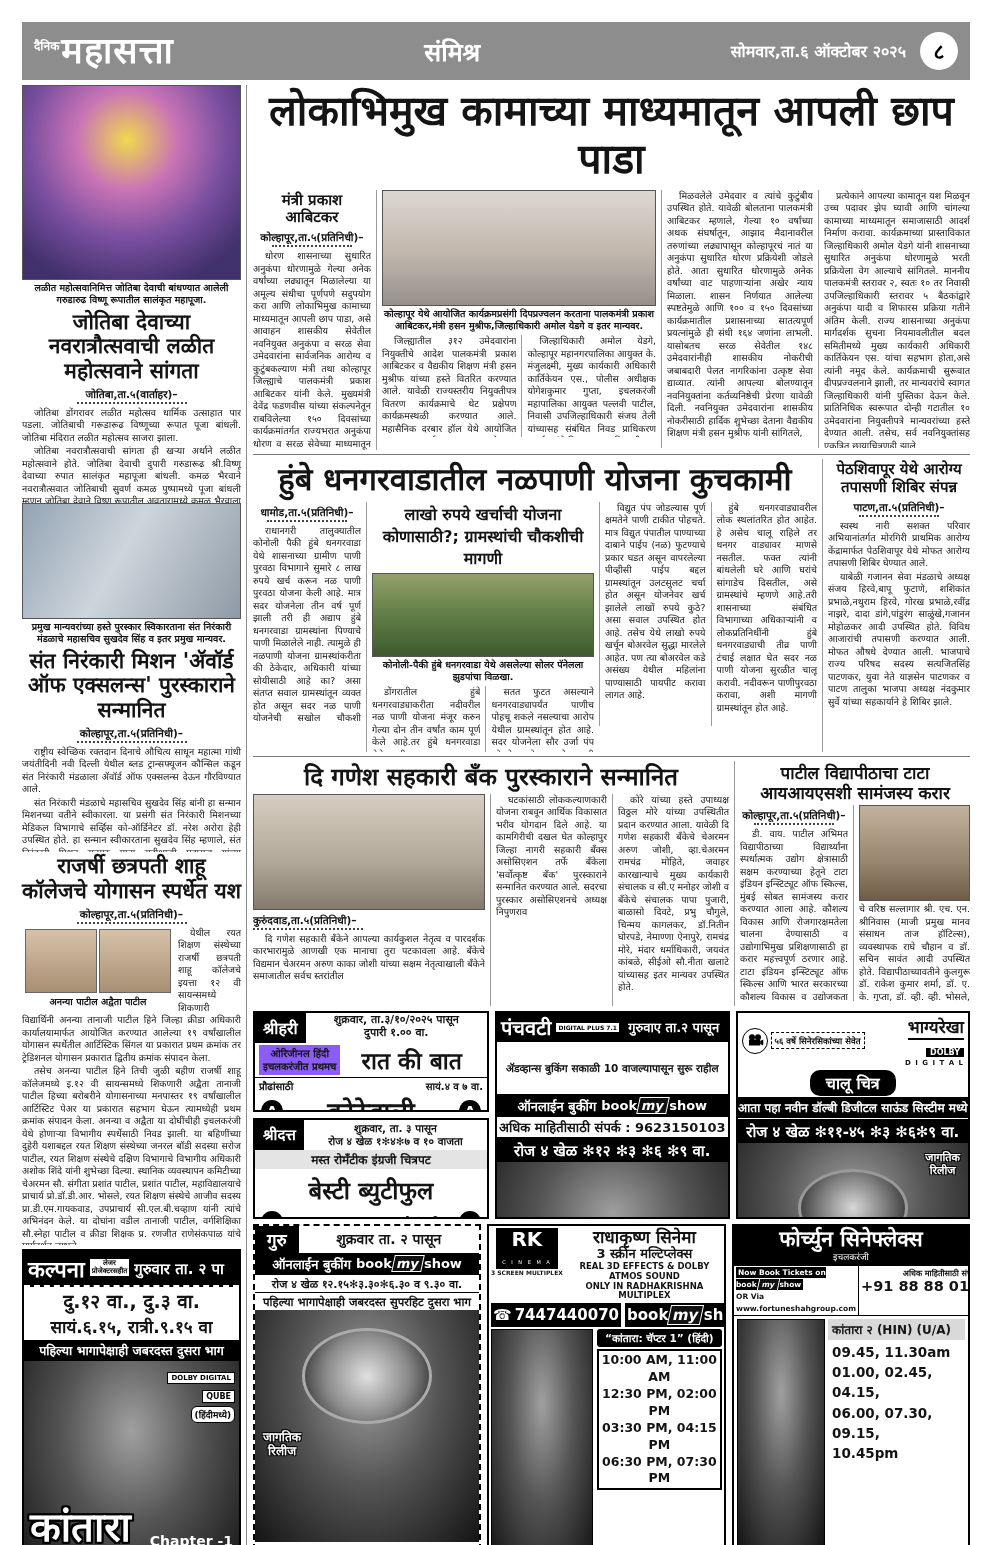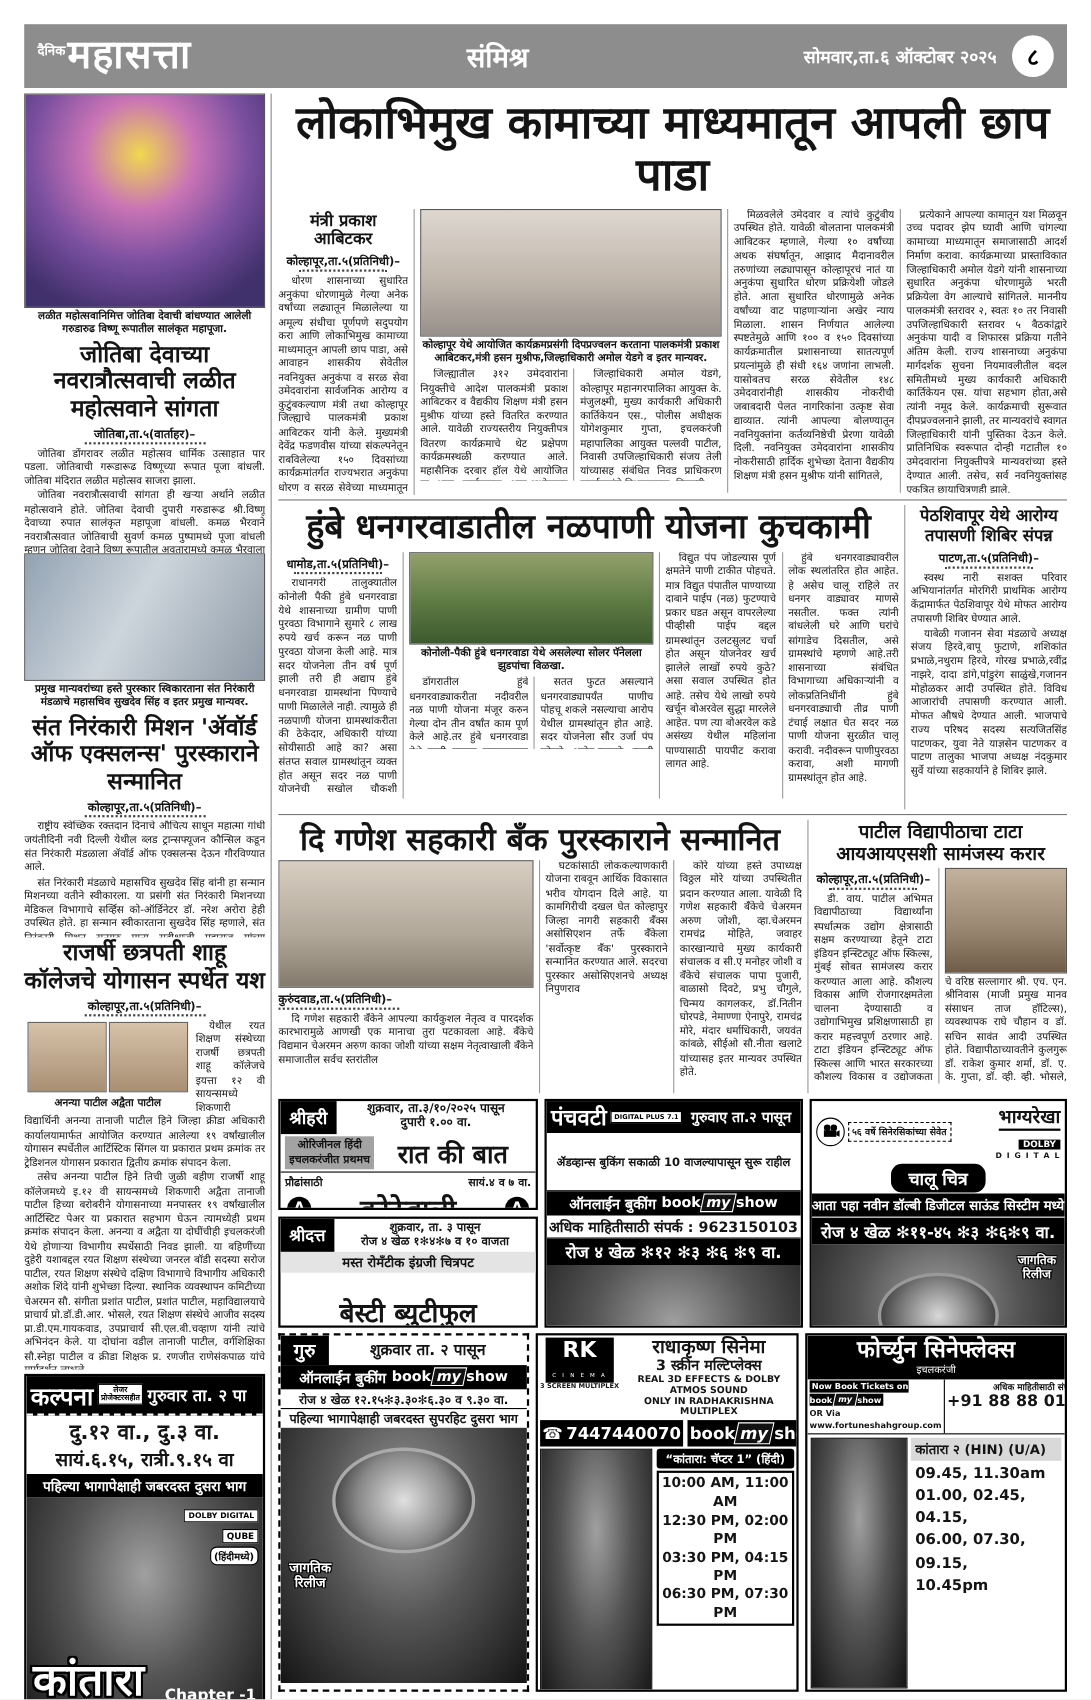--- a/index.html
+++ b/index.html
@@ -187,20 +187,21 @@
           <h1 class="hl h-l">हुंबे धनगरवाडातील नळपाणी योजना कुचकामी</h1>
           <div class="cols">
             <div style="width:108px;flex:none">
               <div class="dl">धामोड,ता.५(प्रतिनिधी)–</div>
               <div class="dots" style="width:80px"></div>
               <div class="bt" style="height:196px">
                   <p>राधानगरी तालुक्यातील कोनोली पैकी हुंबे धनगरवाडा येथे शासनाच्या ग्रामीण पाणी पुरवठा विभागाने सुमारे ८ लाख रुपये खर्च करून नळ पाणी पुरवठा योजना केली आहे. मात्र सदर योजनेला तीन वर्ष पूर्ण झाली तरी ही अद्याप हुंबे धनगरवाडा ग्रामस्थांना पिण्याचे पाणी मिळालेले नाही. त्यामुळे ही नळपाणी योजना ग्रामस्थांकरीता की ठेकेदार, अधिकारी यांच्या सोयीसाठी आहे का? असा संतप्त सवाल ग्रामस्थांतून व्यक्त होत असून सदर नळ पाणी योजनेची सखोल चौकशी करावी, अशी मागणी होत आहे. कोनोली ग्रुप ग्रामपंचायत मधील सर्व वाड्यावस्त्यांसह</p>
                 </div>
             </div>
             <div class="vr" style="width:228px;flex:none">
+              <div class="subhead">लाखो रुपये खर्चाची योजना कोणासाठी?; ग्रामस्थांची चौकशीची मागणी</div>
               <div class="photo ph-solar"></div>
               <div class="cap">कोनोली-पैकी हुंबे धनगरवाडा येथे असलेल्या सोलर पॅनेलला झुडपांचा विळखा.</div>
               <div class="cols">
                 <div class="bt" style="width:50%;height:66px">
                     <p>डोंगरातील हुंबे धनगरवाड्याकरीता नदीवरील नळ पाणी योजना मंजूर करुन गेल्या दोन तीन वर्षांत काम पूर्ण केले आहे.तर हुंबे धनगरवाडा येथे पाणी पुरवठा करण्याबाबत एकवेळ योजनेची चाचणी घेण्यात आली.मात्र योजनेला जोडलेले पीव्हीसी नळ</p>
                   </div>
                 <div class="bt vr" style="width:50%;height:66px">
                     <p>सतत फुटत असल्याने धनगरवाड्यापर्यंत पाणीच पोहचू शकले नसल्याचा आरोप येथील ग्रामस्थांतून होत आहे. सदर योजनेला सौर उर्जा पंप जोडले आहेत.त्यामुळे त्याची क्षमता कमी पडत आहे. तसेच वीजेवरील</p>
                   </div>
               </div>
@@ -221,21 +222,21 @@
             <p>स्वस्थ नारी सशक्त परिवार अभियानांतर्गत मोरगिरी प्राथमिक आरोग्य केंद्रामार्फत पेठशिवापूर येथे मोफत आरोग्य तपासणी शिबिर घेण्यात आले.</p>
             <p>याबेळी गजानन सेवा मंडळाचे अध्यक्ष संजय हिरवे,बापू फुटाणे, शशिकांत प्रभाळे,नथुराम हिरवे, गोरख प्रभाळे,रवींद्र नाझरे, दादा डांगे,पांडुरंग साळुंखे,गजानन मोहोळकर आदी उपस्थित होते. विविध आजारांची तपासणी करण्यात आली. मोफत औषधे देण्यात आली. भाजपाचे राज्य परिषद सदस्य सत्यजितसिंह पाटणकर, युवा नेते याज्ञसेन पाटणकर व पाटण तालुका भाजपा अध्यक्ष नंदकुमार सुर्वे यांच्या सहकार्याने हे शिबिर झाले.</p>
           </div>
         </div>
       </section>
 
       <div class="rule"></div>
 
       <section class="sec s3wrap">
         <div style="flex:1;min-width:0">
-          <h2 class="hl" style="font-size:28px">दि गणेश सहकारी बँक पुरस्काराने सन्मानित</h2>
+          <h2 class="hl" style="font-size:24px">दि गणेश सहकारी बँक पुरस्काराने सन्मानित</h2>
           <div class="cols">
             <div style="width:232px;flex:none">
               <div class="photo ph-group"></div>
               <div class="dl" style="text-align:left">कुरुंदवाड,ता.५(प्रतिनिधी)–</div>
               <div class="dots" style="margin:0 0 3px"></div>
               <div class="bt" style="height:70px">
                   <p>दि गणेश सहकारी बँकेने आपल्या कार्यकुशल नेतृत्व व पारदर्शक कारभारामुळे आणखी एक मानाचा तुरा पटकावला आहे. बँकेचे विद्यमान चेअरमन अरुण काका जोशी यांच्या सक्षम नेतृत्वाखाली बँकेने समाजातील सर्वच स्तरांतील</p>
                 </div>
             </div>
             <div class="bt vr" style="flex:1;height:212px">
@@ -272,21 +273,21 @@
 
           <div class="adbox" style="flex:1">
             <div style="display:flex;align-items:stretch">
               <span class="blk" style="font-size:16px;font-weight:bold;padding:4px 8px">श्रीहरी</span>
               <span style="flex:1;text-align:center;font-weight:bold;font-size:11px;line-height:1.25;padding:0">
                 <span>शुक्रवार, ता.३/१०/२०२५ पासून</span><br>
                 <span>दुपारी १.०० वा.</span>
               </span>
             </div>
             <div style="display:flex;align-items:center;padding:1px 4px">
-              <span style="background:#a3a3a3;font-weight:bold;font-size:10px;text-align:center;padding:2px 4px;line-height:1.3">
+              <span style="background:#8b5cf6;font-weight:bold;font-size:10px;text-align:center;padding:2px 4px;line-height:1.3">
                 <span>ओरिजीनल हिंदी</span><br>
                 <span>इचलकरंजीत प्रथमच</span>
               </span>
               <span style="flex:1;text-align:center;font-size:23px;font-weight:bold">रात की बात</span>
             </div>
             <div style="border-top:1px solid #000;padding:1px 4px;position:relative">
               <div style="display:flex;justify-content:space-between;font-weight:bold;font-size:10px">
                 <span>प्रौढांसाठी</span>
                 <span>सायं.४ व ७ वा.</span>
               </div>
@@ -300,21 +301,21 @@
 
           <div class="adbox" style="flex:1">
             <div style="display:flex;align-items:stretch">
               <span class="blk" style="font-size:15px;font-weight:bold;padding:4px 8px">श्रीदत्त</span>
               <span style="flex:1;text-align:center;font-weight:bold;font-size:10.5px;line-height:1.25;padding:2px">
                 <span>शुक्रवार, ता. ३ पासून</span><br>
                 <span>रोज ४ खेळ १✻४✻७ व १० वाजता</span>
               </span>
             </div>
             <div class="adstrip" style="background:#e4e4e4;font-size:12px;padding:1px 0">मस्त रोमँटीक इंग्रजी चित्रपट</div>
-            <div class="adstrip" style="font-size:24px;padding:19px 0">बेस्टी ब्युटीफुल</div>
+            <div class="adstrip" style="font-size:24px;padding:4px 0">बेस्टी ब्युटीफुल</div>
             <div style="display:flex;align-items:center;justify-content:space-between;padding:1px 6px 3px">
               <span class="acirc">A</span>
               <span style="font-weight:bold;font-size:11px">शहरात प्रथमच ✻ फक्त प्रौढांसाठी</span>
               <span class="acirc">A</span>
             </div>
           </div>
         </div>
 
         <div class="adbox" style="flex:1">
           <div class="blk" style="display:flex;align-items:center;padding:1px 4px">

